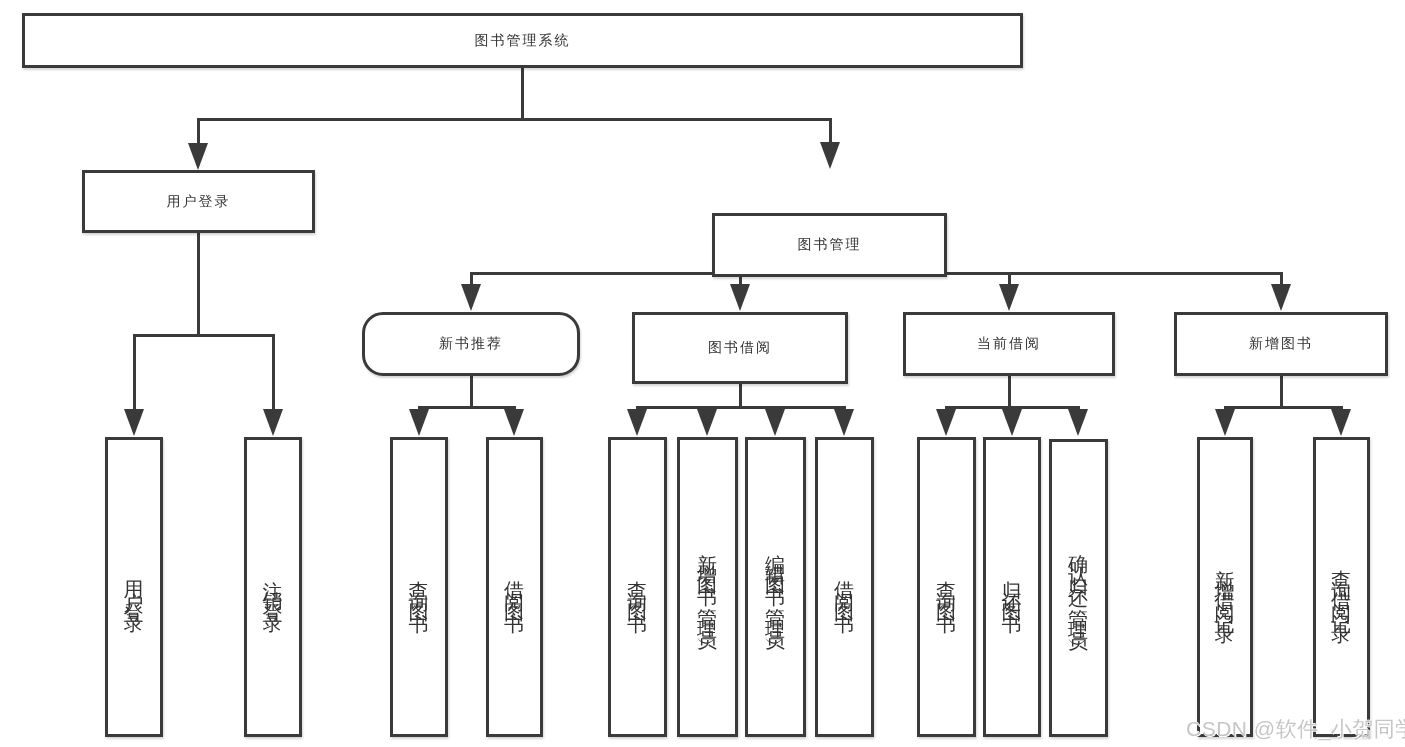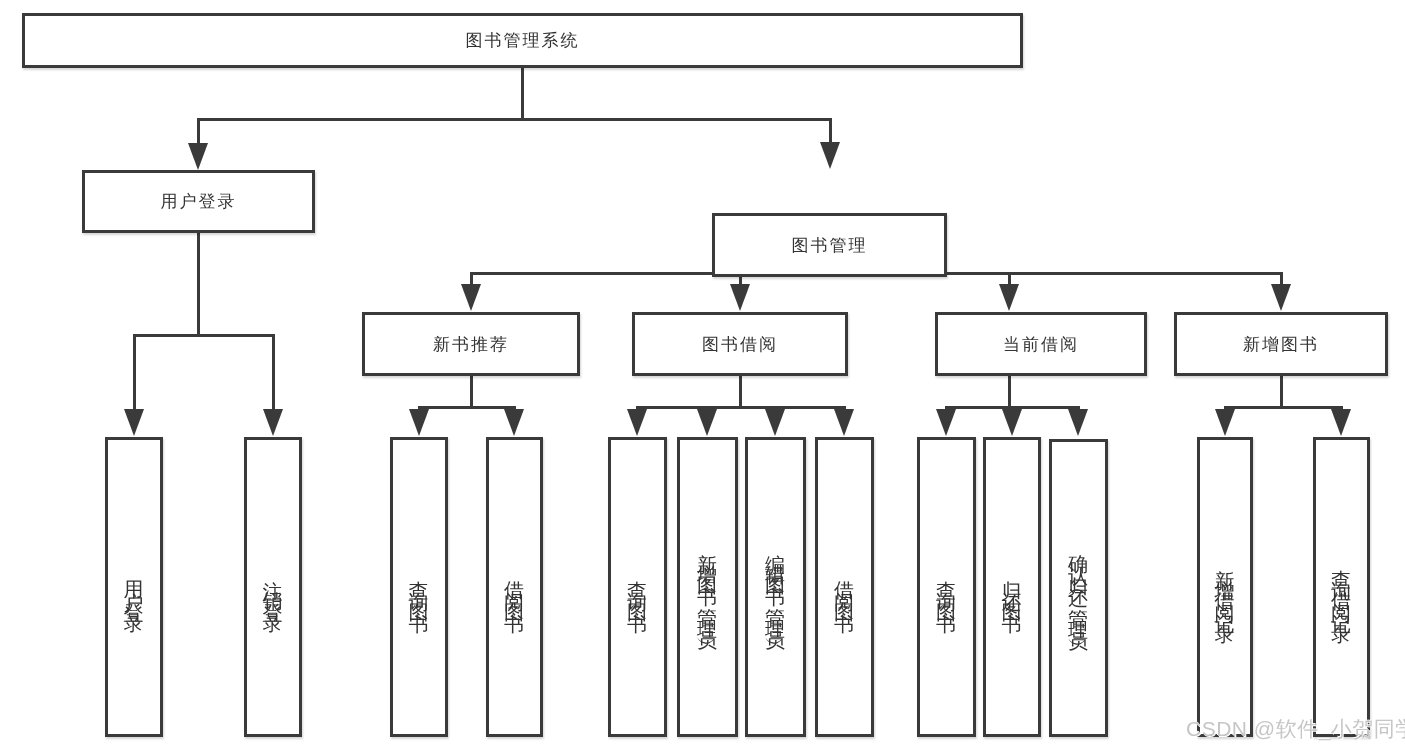--- a/index.html
+++ b/index.html
@@ -20,21 +20,21 @@
     position:absolute;
     box-sizing:border-box;
     border:3px solid var(--line);
     background:#fff;
     color:var(--text);
     display:flex;align-items:center;justify-content:center;
     z-index:2;
     box-shadow:1px 2px 2px rgba(0,0,0,0.16);
   }
   .node.h{
-    font-size:17px;
+    font-size:14px;
     letter-spacing:2px;
     white-space:nowrap;
   }
   .node.v span{
     writing-mode:vertical-rl;
     text-orientation:mixed;
     font-size:20px;
     letter-spacing:11px;
     line-height:1;
   }
@@ -124,27 +124,27 @@
     <span>图书管理系统</span>
   </div>
 
   <div class="node h" style="left:82px;top:170px;width:233px;height:63px;">
     <span>用户登录</span>
   </div>
   <div class="node h" style="left:712px;top:169px;width:235px;height:64px;margin-top:44px;">
     <span>图书管理</span>
   </div>
 
-  <div class="node h" style="left:362px;top:312px;width:218px;height:64px;">
+  <div class="node h" style="left:362px;top:312px;width:218px;height:64px;border-radius:21px;">
     <span>新书推荐</span>
   </div>
-  <div class="node h" style="left:632px;top:312px;width:216px;height:64px;">
+  <div class="node h" style="left:632px;top:312px;width:216px;height:72px;">
     <span>图书借阅</span>
   </div>
-  <div class="node h" style="left:903px;top:312px;width:212px;height:64px;margin-left:32px;">
+  <div class="node h" style="left:903px;top:312px;width:212px;height:64px;">
     <span>当前借阅</span>
   </div>
   <div class="node h" style="left:1174px;top:312px;width:214px;height:64px;">
     <span>新增图书</span>
   </div>
 
   <div class="node v" style="left:105px;top:437px;width:58px;height:300px;">
     <span>用户登录</span>
   </div>
   <div class="node v" style="left:244px;top:437px;width:58px;height:300px;">

